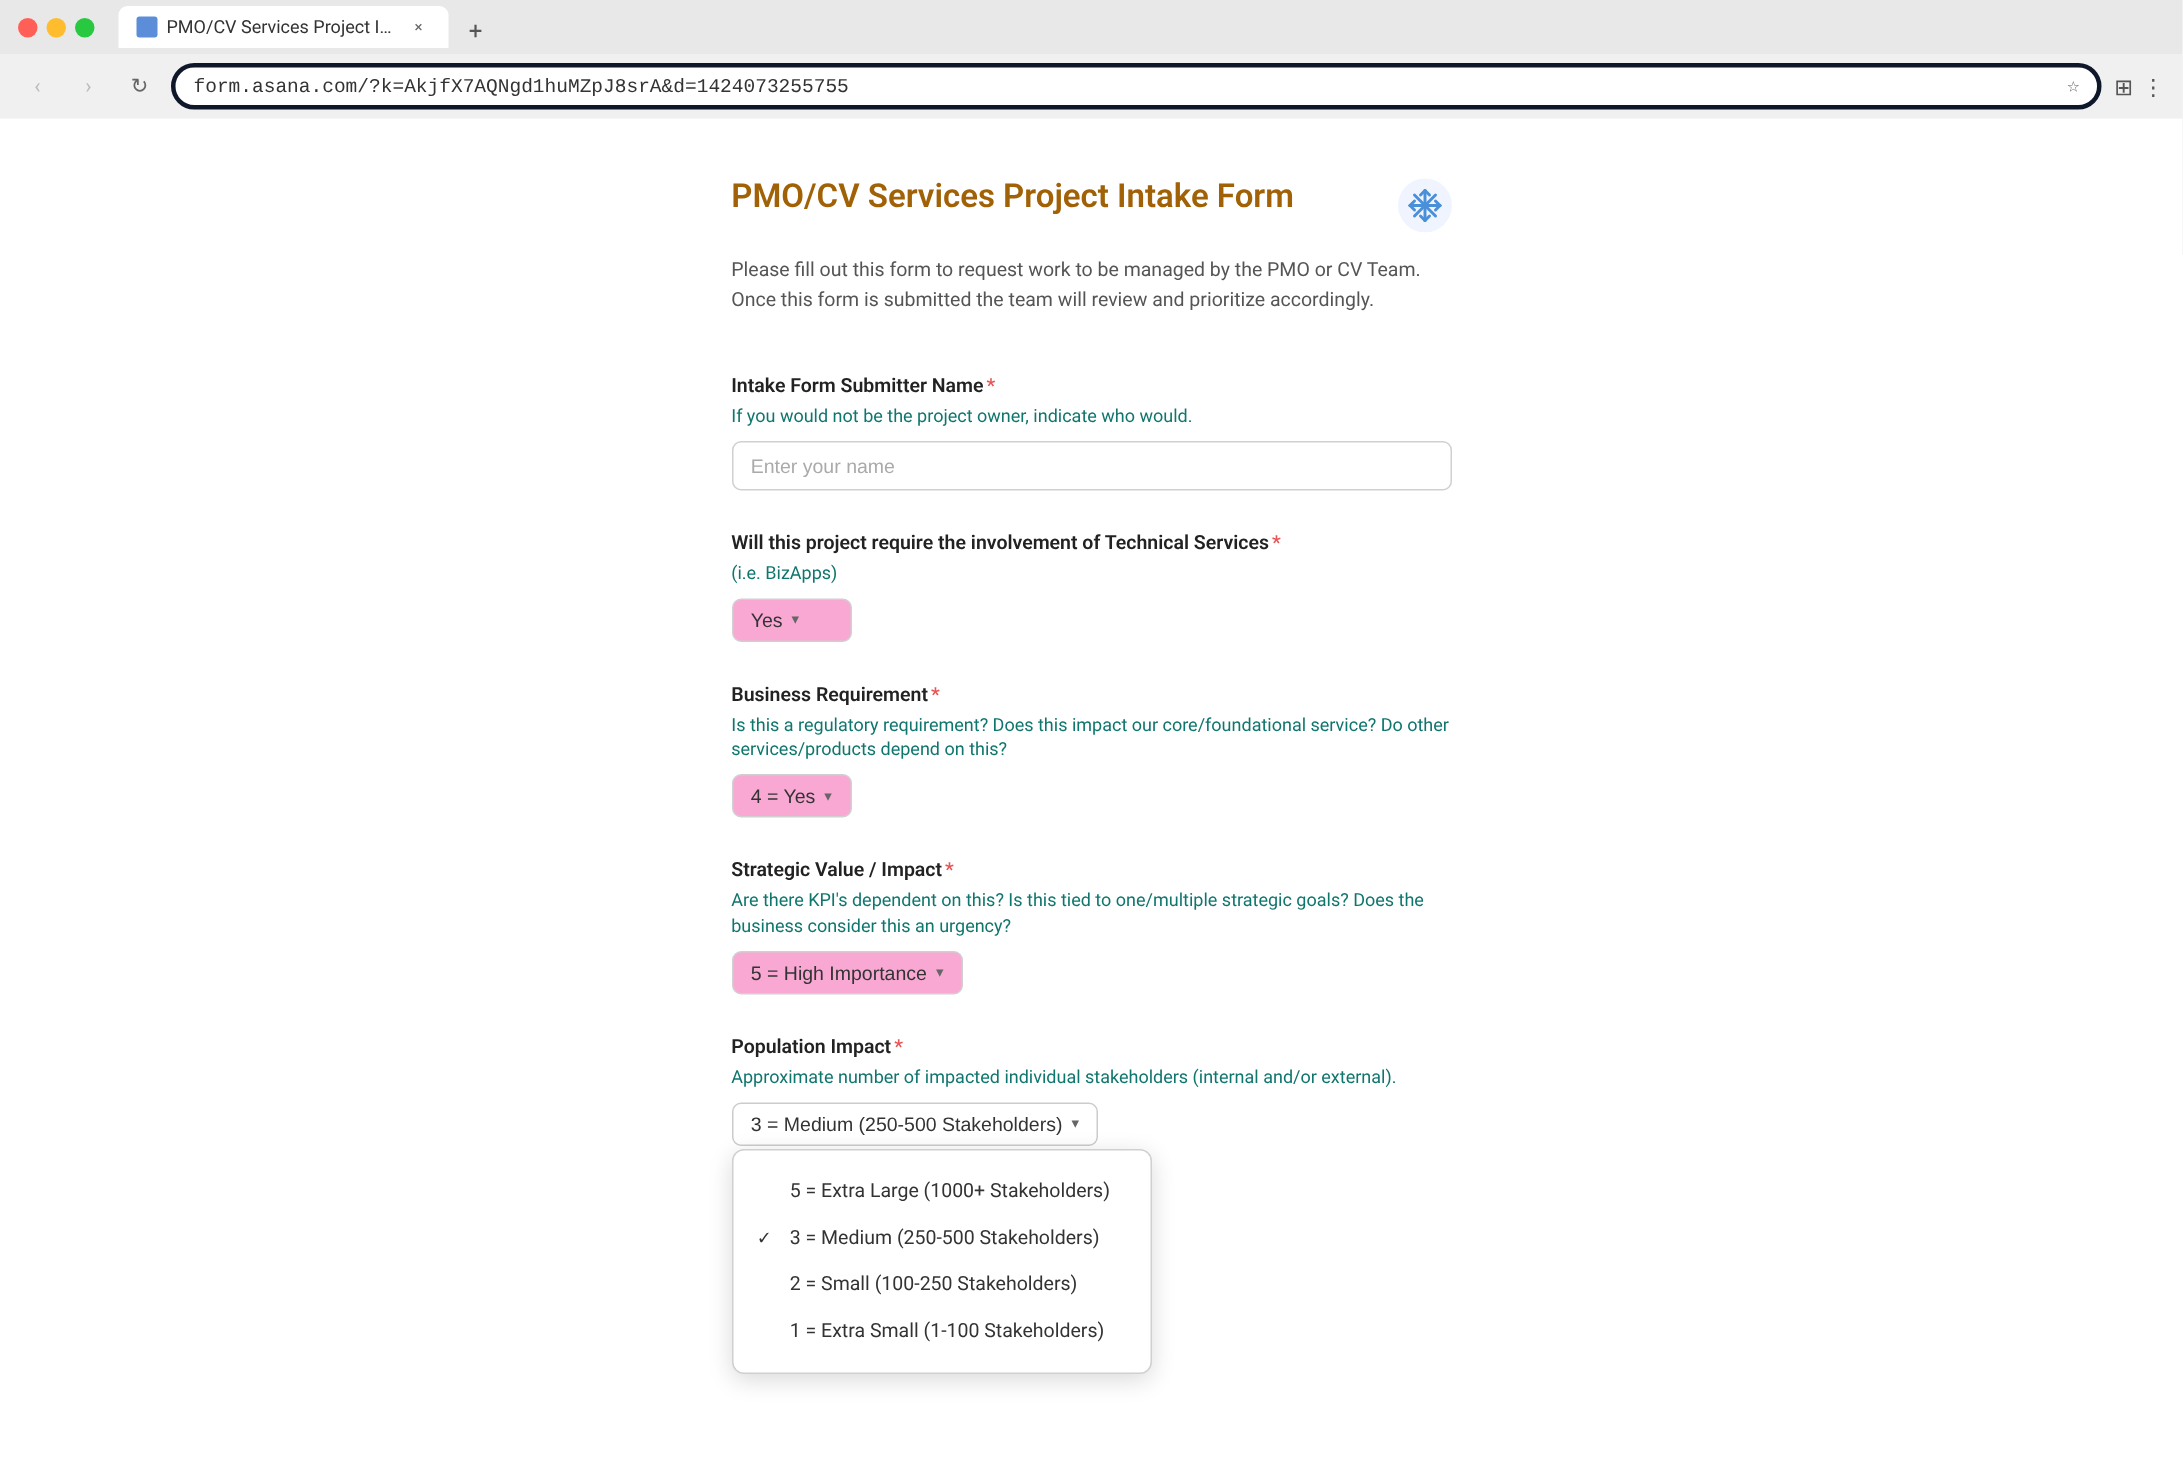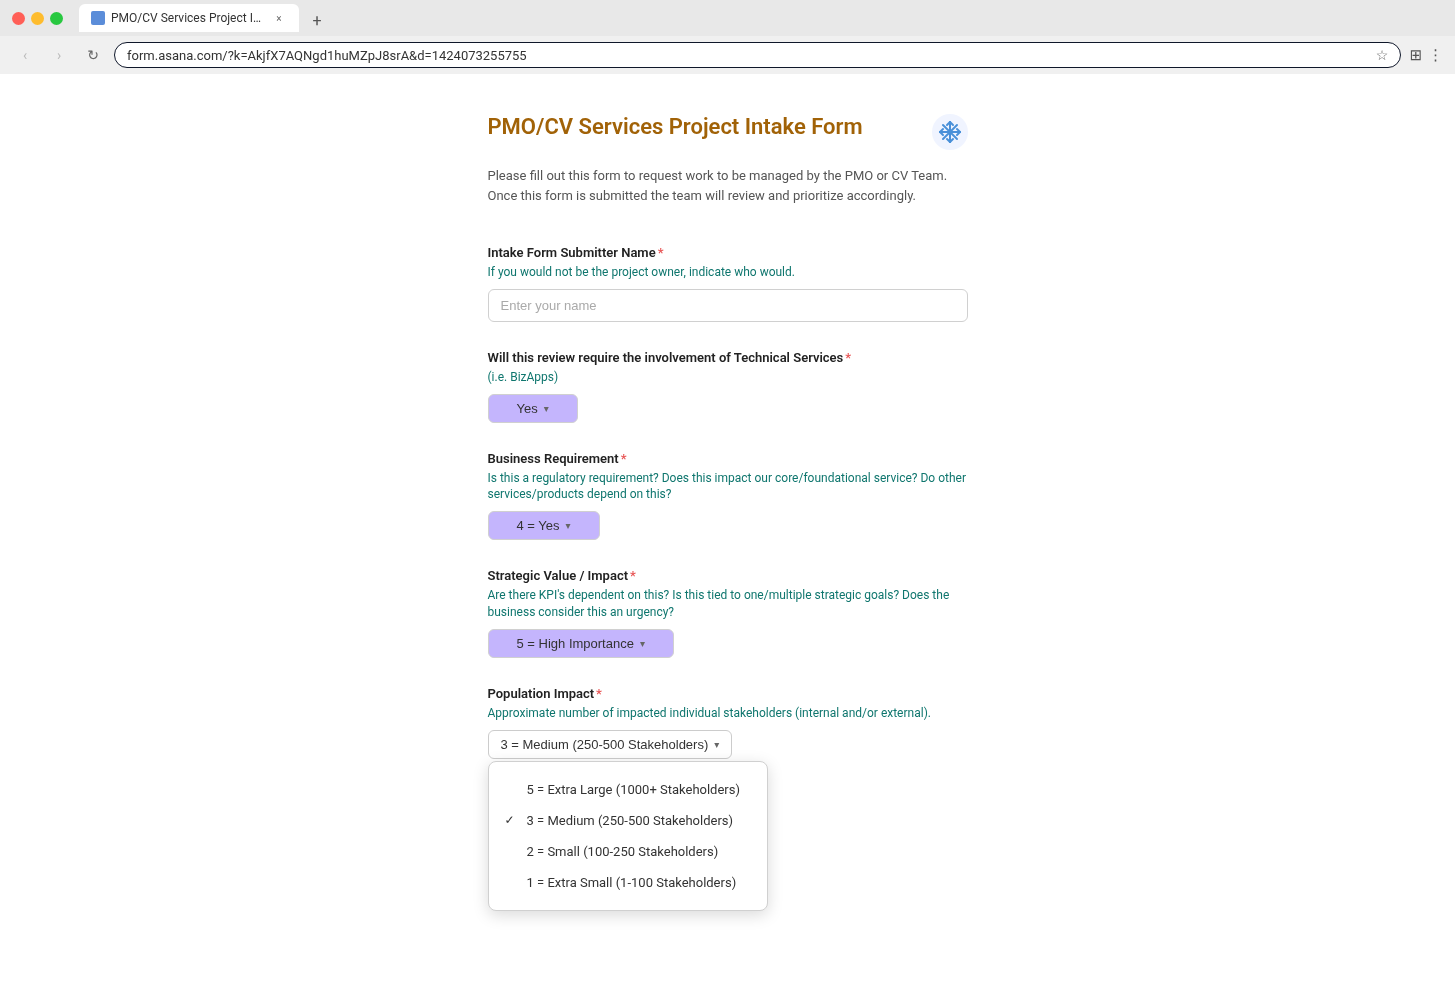--- a/index.html
+++ b/index.html
@@ -113,21 +113,22 @@
     }
     .nav-btn.disabled { color: #bbb; cursor: default; }
     .address-bar {
       flex: 1;
       display: flex;
       align-items: center;
       background: #ffffff;
       border-radius: 20px;
       padding: 4px 12px;
       gap: 6px;
-      border: 1px solid #0f172a;
+      border: 3px solid #0f172a;
+      font-family: Liberation Mono, monospace;
     }
     .address-bar-text {
       font-size: 13px;
       color: #333;
       flex: 1;
     }
     .address-bar-icons {
       display: flex;
       gap: 6px;
       align-items: center;
@@ -208,24 +209,24 @@
       color: #333;
       background: #fff;
       outline: none;
     }
     .text-input::placeholder { color: #aaa; }
 
     .select-btn {
       display: inline-flex;
       align-items: center;
       gap: 6px;
-      padding: 6px 28px;
+      padding: 6px 12px;
       border: 1px solid #d0d0d0;
       border-radius: 6px;
-      background: #c4b5fd;
+      background: #f9a8d4;
       font-size: 13px;
       color: #333;
       cursor: pointer;
       min-width: 80px;
     }
     .select-btn .chevron {
       font-size: 10px;
       color: #666;
     }
 
@@ -342,21 +343,21 @@
       <div class="form-field">
         <div class="field-label">
           <span>Intake Form Submitter Name</span><span class="required">*</span>
         </div>
         <div class="field-hint">If you would not be the project owner, indicate who would.</div>
         <input class="text-input" type="text" placeholder="Enter your name" style="">
       </div>
 
       <div class="form-field">
         <div class="field-label">
-          <span>Will this review require the involvement of Technical Services</span><span class="required">*</span>
+          <span>Will this project require the involvement of Technical Services</span><span class="required">*</span>
         </div>
         <div class="field-hint">(i.e. BizApps)</div>
         <button class="select-btn">
           <span>Yes</span>
           <span class="chevron">▾</span>
         </button>
       </div>
 
       <div class="form-field">
         <div class="field-label">

